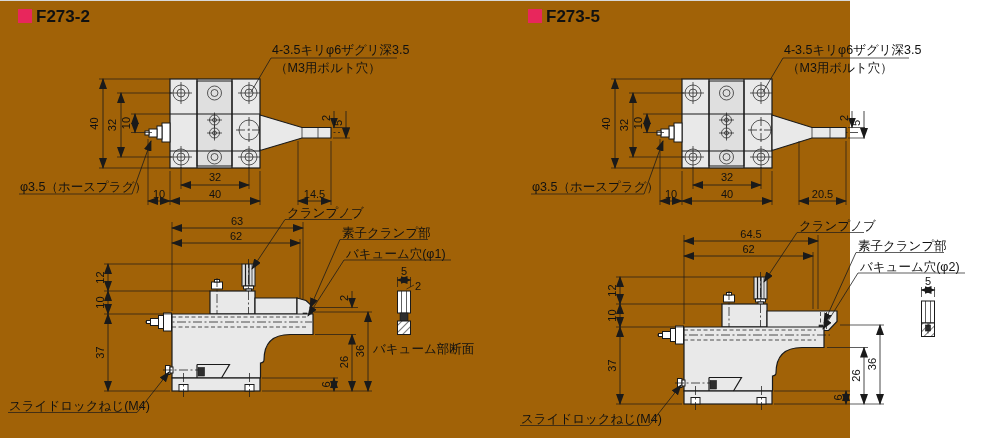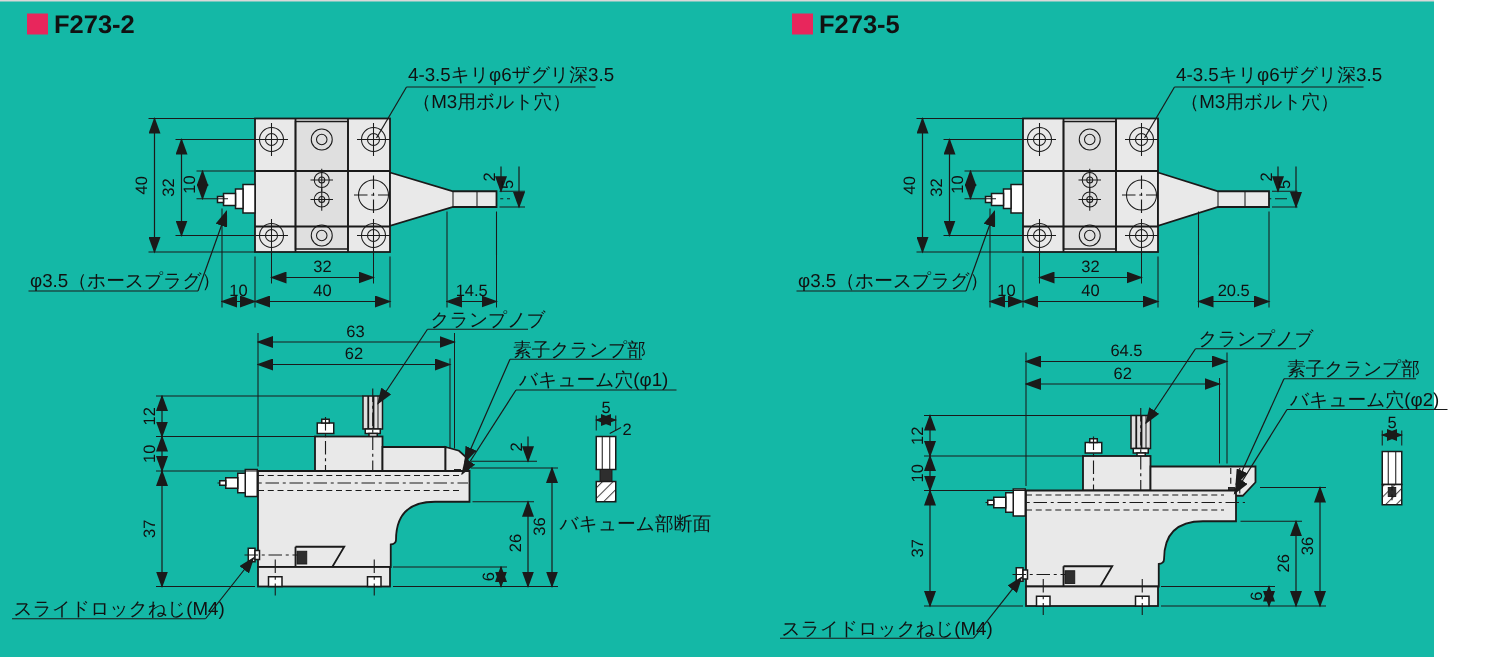--- a/index.html
+++ b/index.html
@@ -1,17 +1,17 @@
 <!DOCTYPE html>
 <html><head>
 <meta charset="utf-8">
 <style>
   html,body{margin:0;padding:0;background:#ffffff;}
   body{font-family:"Liberation Sans","DejaVu Sans",sans-serif;}
-  .stage{position:relative;width:956px;height:438px;background:#14b8a6;border-top:1px solid #d8d8d8;}
+  .stage{position:relative;width:850px;height:438px;background:#a16207;border-top:1px solid #d8d8d8;}
   svg{display:block}
   
   .ln{stroke:#1a1a1a;stroke-width:1.2;fill:none;}
   .thin{stroke:#1a1a1a;stroke-width:0.7;fill:none;}
   .fillb{fill:#e9e9e9;stroke:#1a1a1a;stroke-width:1.2;}
   .fillm{fill:#dfdfdf;stroke:#1a1a1a;stroke-width:1;}
   .white{fill:#ffffff;stroke:#1a1a1a;stroke-width:1;}
   .darkp{fill:#2e2e2e;stroke:#1a1a1a;stroke-width:0.6;}
   .dash{stroke:#1a1a1a;stroke-width:0.75;fill:none;stroke-dasharray:4 2.5;}
   .cline{stroke:#1a1a1a;stroke-width:0.75;fill:none;stroke-dasharray:9 2.5 2 2.5;}

